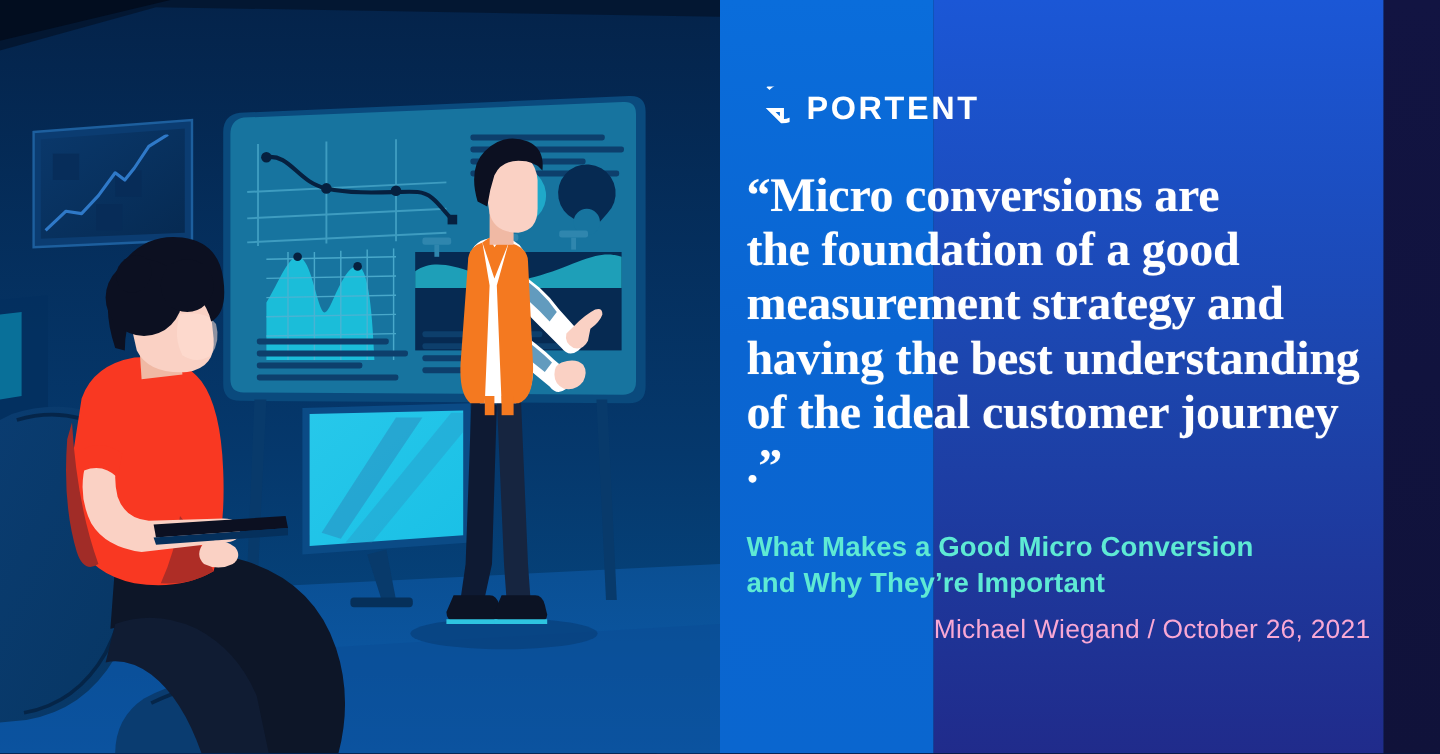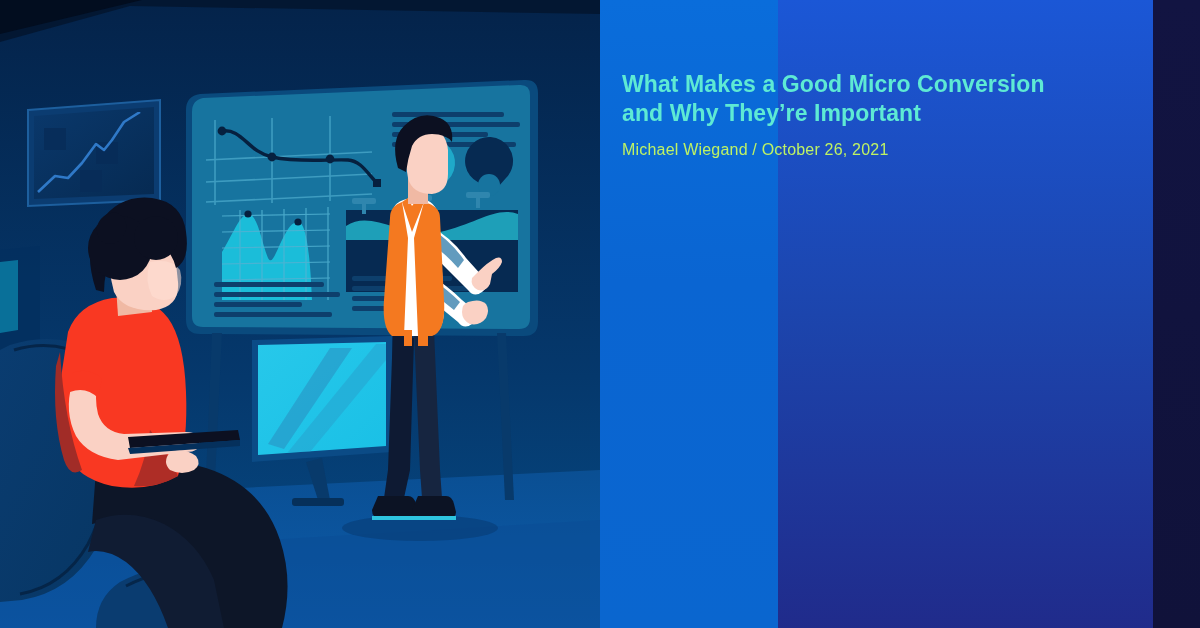--- a/index.html
+++ b/index.html
@@ -58,23 +58,24 @@
     line-height:1.28;
     letter-spacing:.1px;
     color:#5eead4;
     white-space:pre-line;
     margin-bottom:12px;
   }
   
   #byline{
     font-family:"Liberation Sans", sans-serif;
     font-weight:normal;
-    font-size:16px;
+    font-size:22px;
     letter-spacing:.2px;
-    color:#bef264;
+    color:#f9a8d4;
+    text-align:right;
   }
 </style>
 </head>
 <body>
 
 <div id="stage">
 
   <div class="band" id="band-left"></div>
   <div class="band" id="band-mid"></div>
   <div class="band" id="band-right"></div>
@@ -312,21 +313,34 @@
                  Q170,244 148,238 Q124,234 112,256 Q104,272 104,292 Z" fill="#0c1021"></path>
         <circle cx="120" cy="248" r="32" fill="#0c1021"></circle>
         <circle cx="156" cy="238" r="22" fill="#0c1021"></circle>
         <path d="M100,240 Q92,226 104,216 Q116,208 124,218 Q130,230 120,240 Q110,248 100,240 Z" fill="#0c1021"></path>
       </g>
     </svg>
   </div>
 
   <div id="content">
 
-
+    <div id="logo-row">
+      <span id="logo-mark">
+        <svg width="36" height="36" viewBox="0 0 36 36" xmlns="http://www.w3.org/2000/svg">
+          <path d="M18 1.8 A16.2 16.2 0 1 1 29.6 29 L20.2 19.6 L29.6 19.6 L29.6 29" fill="none" stroke="#ffffff" stroke-width="3.4" stroke-linecap="butt"></path>
+        </svg>
+      </span>
+      <span id="logo-word">PORTENT</span>
+    </div>
+
+    <div id="quote">“Micro conversions are
+the foundation of a good
+measurement strategy and
+having the best understanding
+of the ideal customer journey .”</div>
 
     <div id="article-title">What Makes a Good Micro Conversion
 and Why They’re Important</div>
 
     <div id="byline">Michael Wiegand / October 26, 2021</div>
   </div>
 
 </div>
 
 </body></html>

